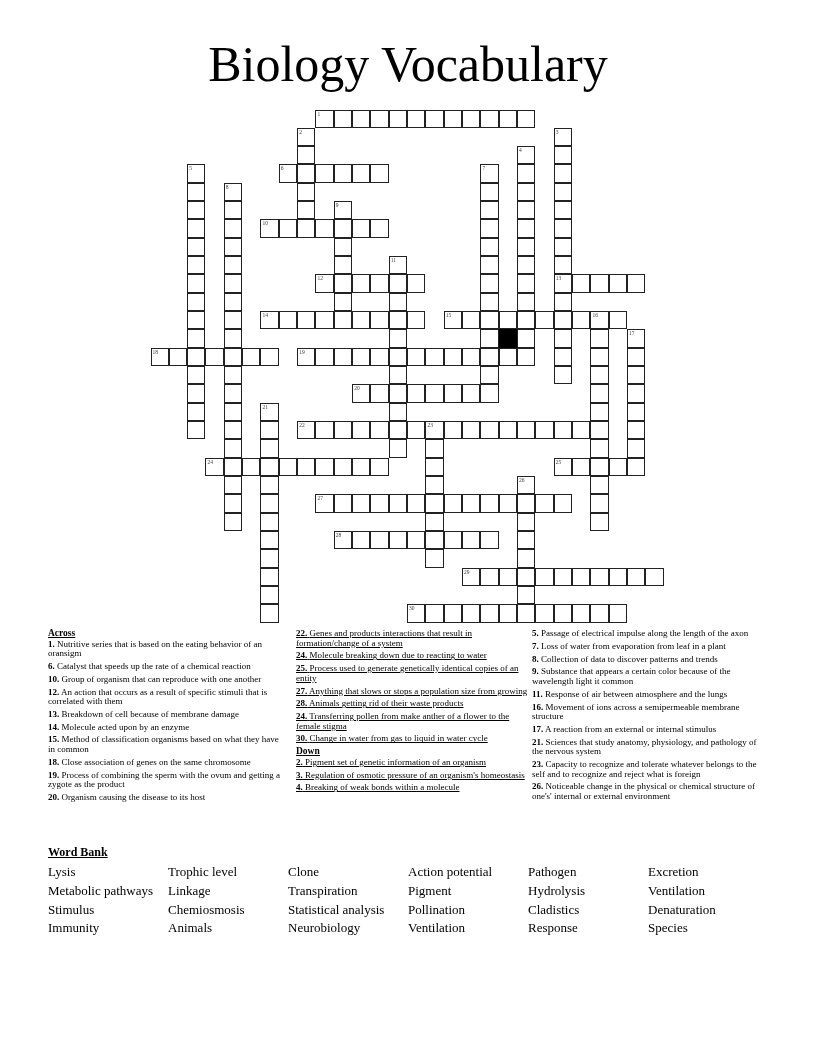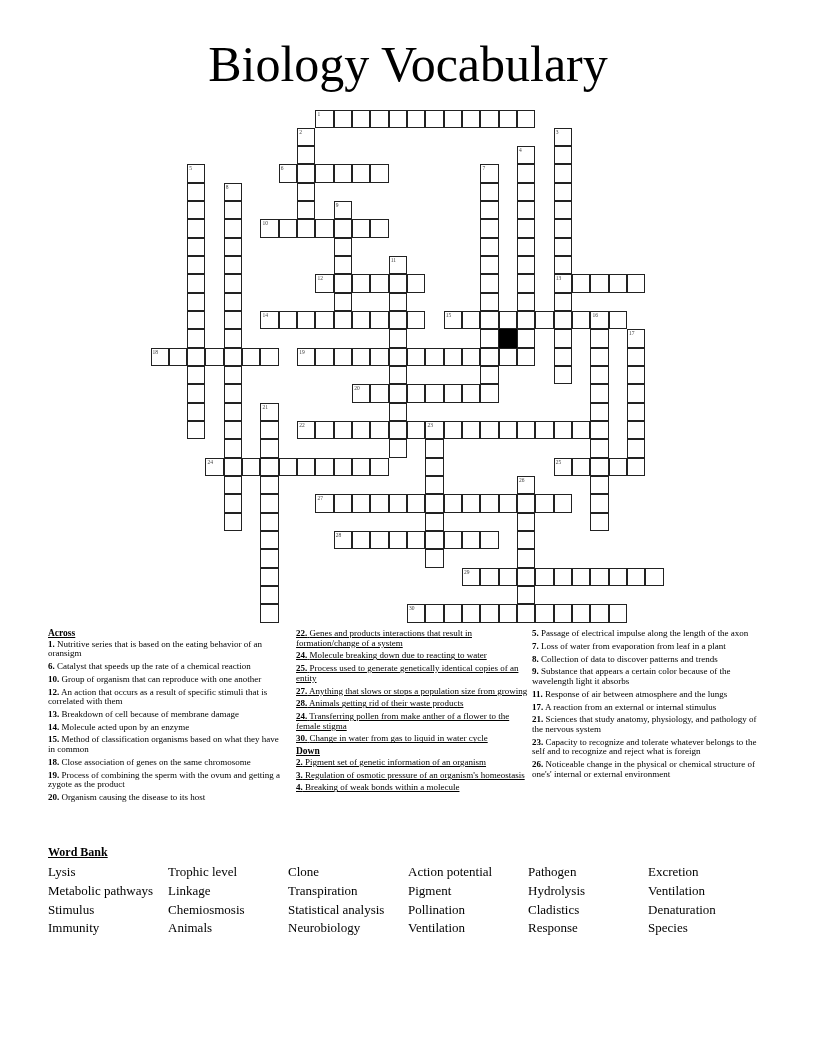--- a/index.html
+++ b/index.html
@@ -389,22 +389,23 @@
     <div class="clue"><b>30.</b> <span>Change in water from gas to liquid in water cycle</span></div>
     <div class="heading">Down</div>
     <div class="clue"><b>2.</b> <span>Pigment set of genetic information of an organism</span></div>
     <div class="clue"><b>3.</b> <span>Regulation of osmotic pressure of an organism's homeostasis</span></div>
     <div class="clue"><b>4.</b> <span>Breaking of weak bonds within a molecule</span></div>
   </div>
 <div class="clues" id="col3" style="left:532px;">
     <div class="clue"><b>5.</b> <span>Passage of electrical impulse along the length of the axon</span></div>
     <div class="clue"><b>7.</b> <span>Loss of water from evaporation from leaf in a plant</span></div>
     <div class="clue"><b>8.</b> <span>Collection of data to discover patterns and trends</span></div>
-    <div class="clue"><b>9.</b> <span>Substance that appears a certain color because of the wavelength light it absorbs</span></div>
+    <div class="clue"><b>9.</b> <span>Substance that appears a certain color because of the wavelength light it common</span></div>
     <div class="clue"><b>11.</b> <span>Response of air between atmosphere and the lungs</span></div>
+    <div class="clue"><b>16.</b> <span>Movement of ions across a semipermeable membrane structure</span></div>
     <div class="clue"><b>17.</b> <span>A reaction from an external or internal stimulus</span></div>
     <div class="clue"><b>21.</b> <span>Sciences that study anatomy, physiology, and pathology of the nervous system</span></div>
     <div class="clue"><b>23.</b> <span>Capacity to recognize and tolerate whatever belongs to the self and to recognize and reject what is foreign</span></div>
     <div class="clue"><b>26.</b> <span>Noticeable change in the physical or chemical structure of one's' internal or external environment</span></div>
   </div>
 
 <div class="wb-title">Word Bank</div>
 <div class="wb" id="wb">
     <div class="wb-row">
       <div class="wb-item">Lysis</div>

